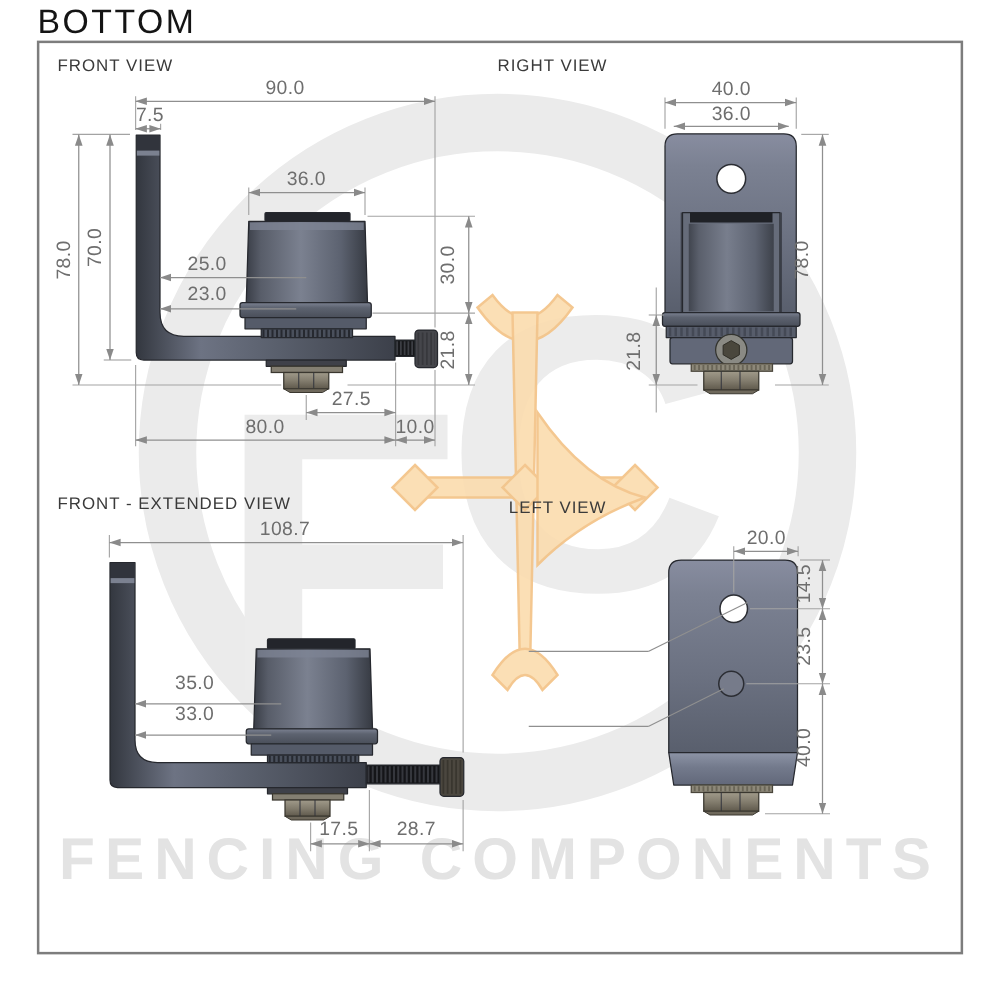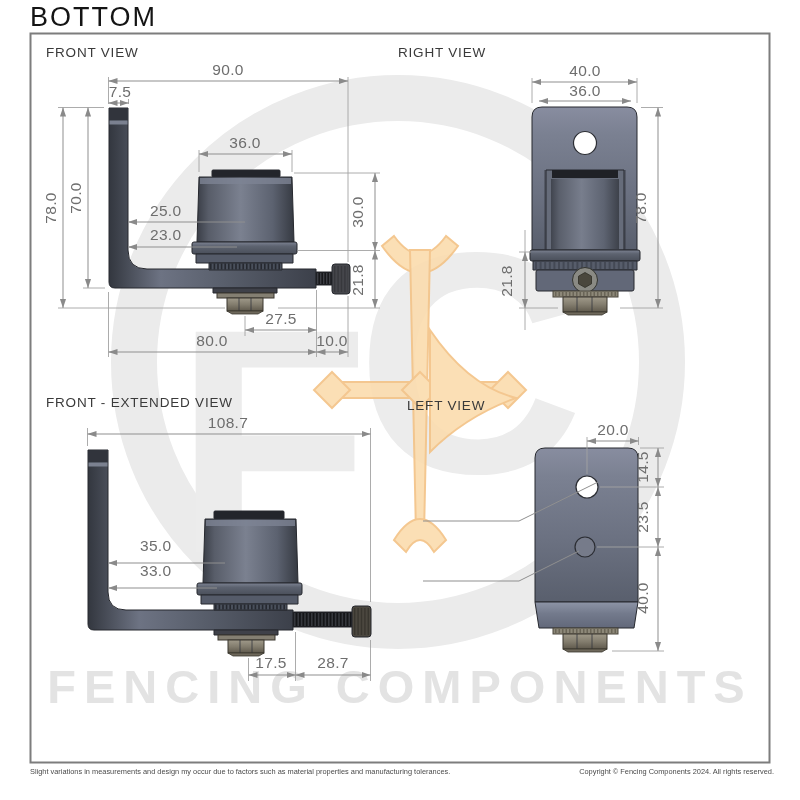--- a/index.html
+++ b/index.html
@@ -296,18 +296,14 @@
       <line class="dl" x1="423" y1="521" x2="519" y2="521"></line>
       <line class="dl" x1="519" y1="521" x2="598" y2="482"></line>
       <text x="424" y="577" class="dim-t"></text>
       <line class="dl" x1="423" y1="581" x2="519" y2="581"></line>
       <line class="dl" x1="519" y1="581" x2="579" y2="551"></line>
     </g>
   </g>
 </svg>
 
   <div class="footer">
-    <div class="row1">
-      <span>Slight variations in measurements and design my occur due to factors such as material properties and manufacturing tolerances.</span>
-      <span>Copyright © Fencing Components 2024. All rights reserved.</span>
-    </div>
   </div>
 </div>
 
 </body></html>

